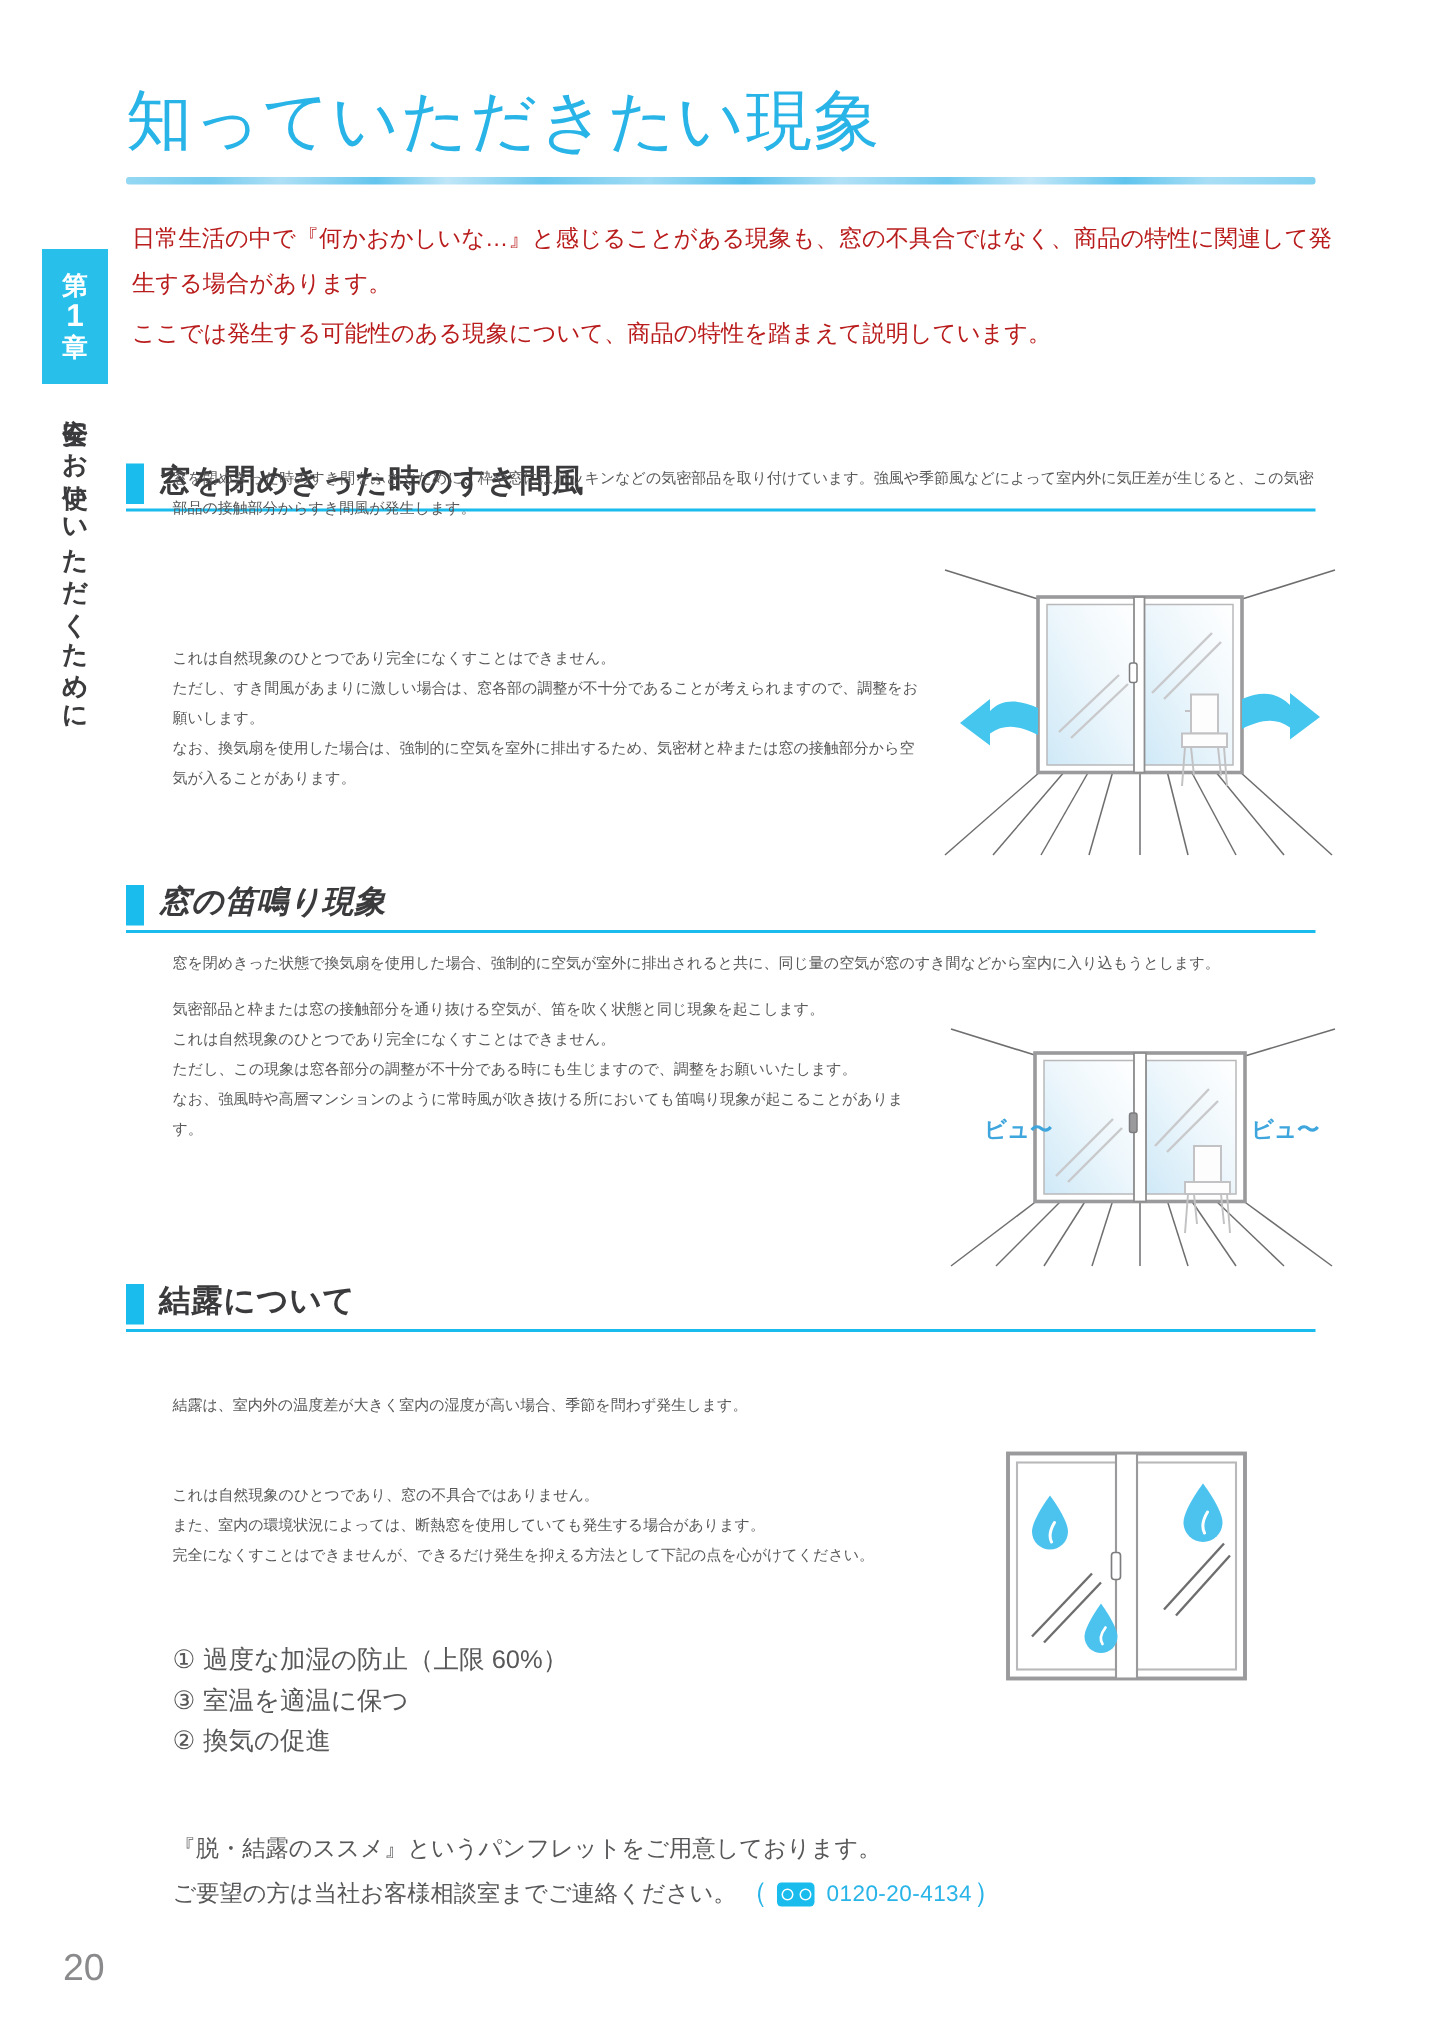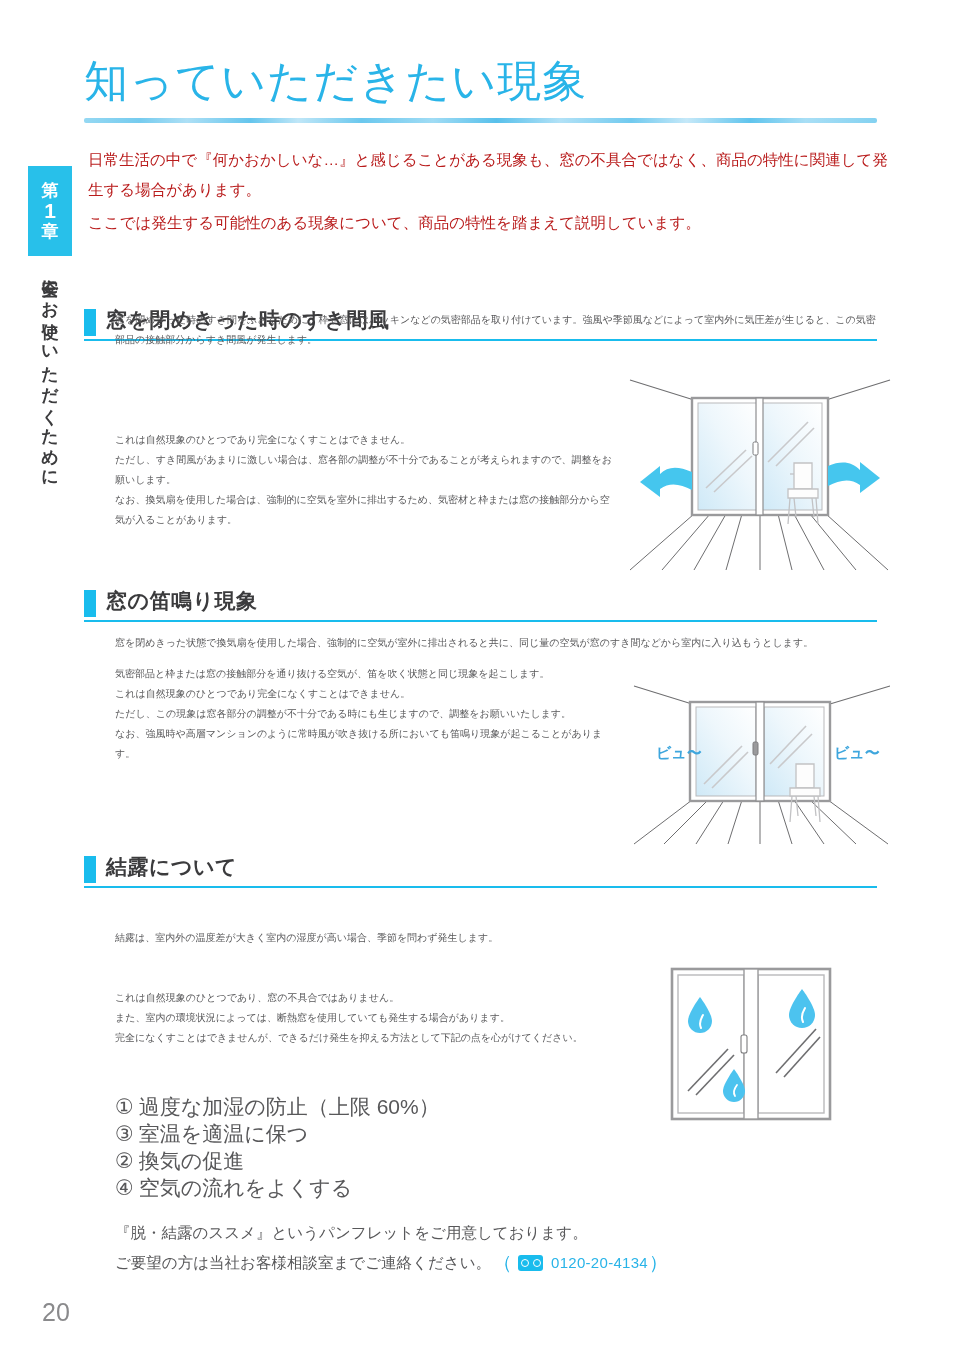--- a/index.html
+++ b/index.html
@@ -124,21 +124,21 @@
   }
   .section-head .underline {
     position: absolute;
     left: 0;
     bottom: 0;
     width: 793px;
     height: 2px;
     background: #19bced;
   }
   #head-1 { top: 268px; margin-top: 39px; }
-  #head-2 { top: 588px; }
+  #head-2 { top: 588px; font-style: italic; }
   #head-3 { top: 854px; }
 
   
   .body-text {
     position: absolute;
     left: 115px;
     font-size: 10px;
     line-height: 20px;
     color: #58585a;
     white-space: pre-line;
@@ -148,21 +148,21 @@
   #body-2 { top: 633px; width: 770px; }
   #body-2b { top: 664px; width: 500px; }
   #body-3 { top: 928px; width: 770px; }
   #body-3b { top: 988px; width: 540px; }
 
   
   #cond-list {
     position: absolute;
     left: 115px;
     top: 1093px;
-    font-size: 21px;
+    font-size: 17px;
     line-height: 27px;
     color: #58585a;
   }
   #cond-list .li {
     white-space: nowrap;
   }
   #cond-list .num { margin-right: 5px; }
 
   
   #footer-note {
@@ -408,23 +408,20 @@
 <div id="cond-list">
   <div class="li">
     <span class="num">①</span><span>過度な加湿の防止（上限 60%）</span>
   </div>
   <div class="li">
     <span class="num">③</span><span>室温を適温に保つ</span>
   </div>
   <div class="li">
     <span class="num">②</span><span>換気の促進</span>
   </div>
-  <div class="li">
-    <span class="num">④</span><span>空気の流れをよくする</span>
-  </div>
 </div>
 
 <div id="footer-note">
   <div>『脱・結露のススメ』というパンフレットをご用意しております。</div>
   <div class="line2">
     <span>ご要望の方は当社お客様相談室までご連絡ください。</span>
     <span id="phone-wrap">
       <span class="paren">（</span>
       <span class="freedial-icon"></span>
       <span id="phone-number">0120-20-4134</span>

